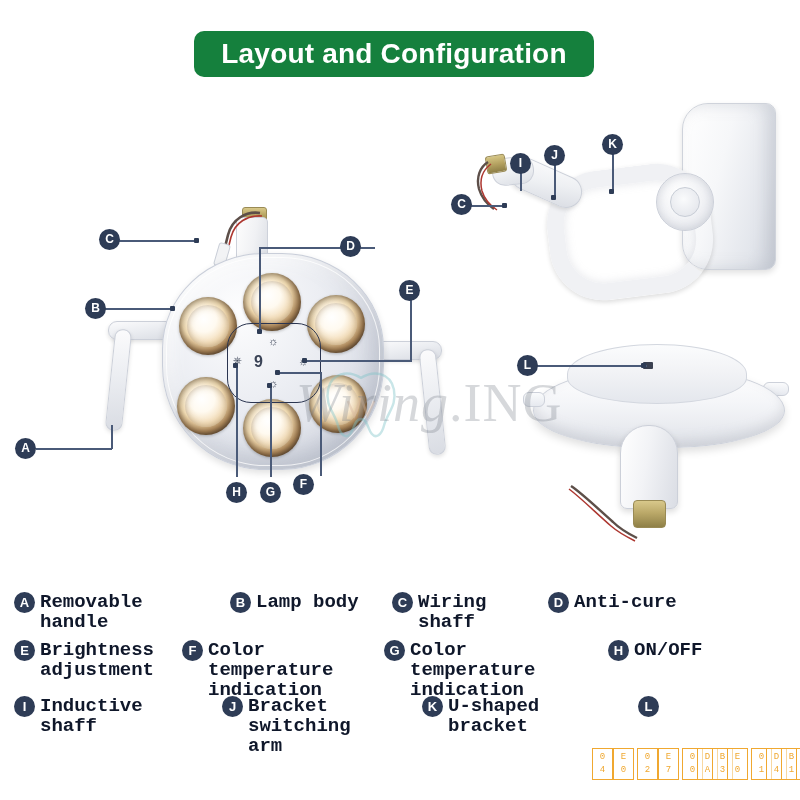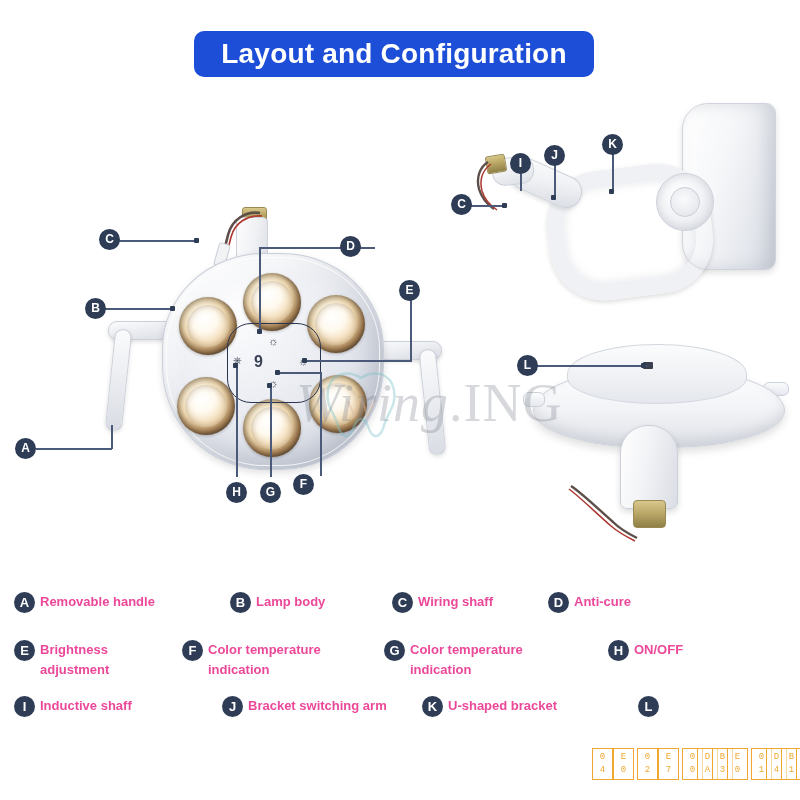--- a/index.html
+++ b/index.html
@@ -7,21 +7,21 @@
     width:800px;height:800px;
     background:#ffffff;
     font-family:"Liberation Sans", sans-serif;
     overflow:hidden;position:relative;
   }
   #stage{position:relative;width:800px;height:800px;background:#fff;}
 
   
   .title-banner{
     position:absolute;left:194px;top:31px;width:400px;height:46px;
-    background:#1d4ed8;border-radius:10px;
+    background:#15803d;border-radius:10px;
     display:flex;align-items:center;justify-content:center;
   }
   .title-banner span{
     color:#fff;font-size:28px;font-weight:bold;letter-spacing:.2px;
     font-family:"Liberation Sans", sans-serif;
   }
 
   
   .badge{
     position:absolute;width:19px;height:19px;border-radius:50%;
@@ -204,22 +204,22 @@
   .legend{position:absolute;left:0;top:592px;width:800px;}
   .lrow{position:relative;width:800px;}
   .litem{position:absolute;display:flex;align-items:flex-start;gap:5px;}
   .lbadge{
     flex:0 0 auto;width:21px;height:21px;border-radius:50%;
     background:#2e3c56;color:#fff;font-size:13px;font-weight:bold;
     line-height:21px;text-align:center;
     font-family:"Liberation Sans", sans-serif;
   }
   .ltext{
-    color:#ec4899;font-size:13px;font-weight:bold;line-height:20px;
-    font-family:Liberation Sans, sans-serif;
+    color:#0f172a;font-size:19px;font-weight:bold;line-height:20px;
+    font-family:Liberation Mono, monospace;
   }
 
   
   .hexstrip{position:absolute;left:592px;top:748px;display:flex;gap:3px;z-index:20;}
   .hexgrp{display:flex;}
   .hexbox{
     width:19px;height:30px;border:1.5px solid #f0a830;
     color:#f0a830;font-family:"Liberation Mono", monospace;
     font-size:9px;line-height:13px;text-align:center;
     display:flex;flex-direction:column;justify-content:center;

